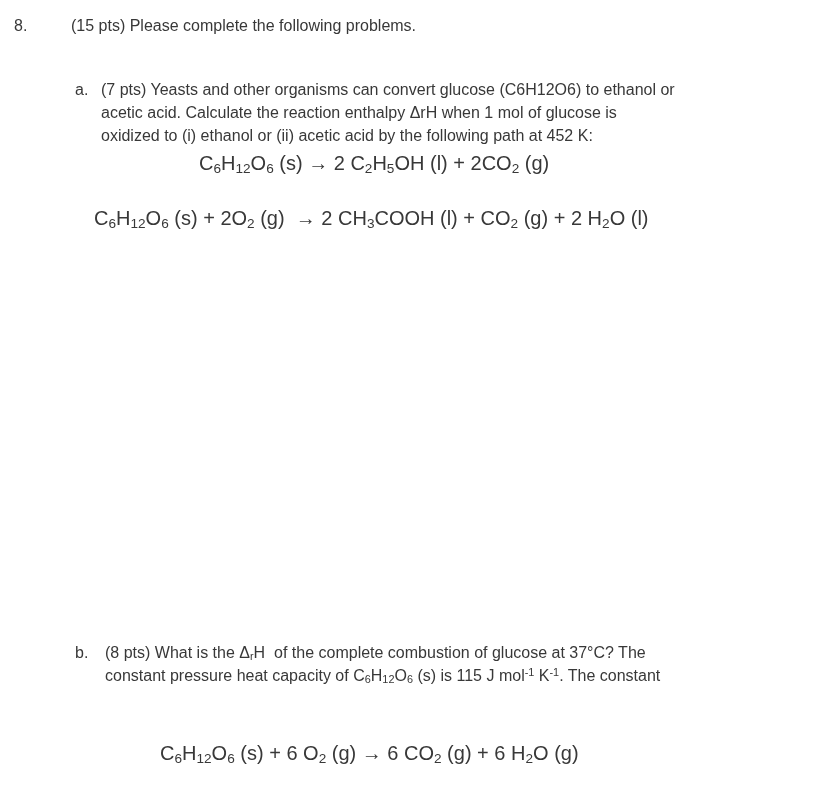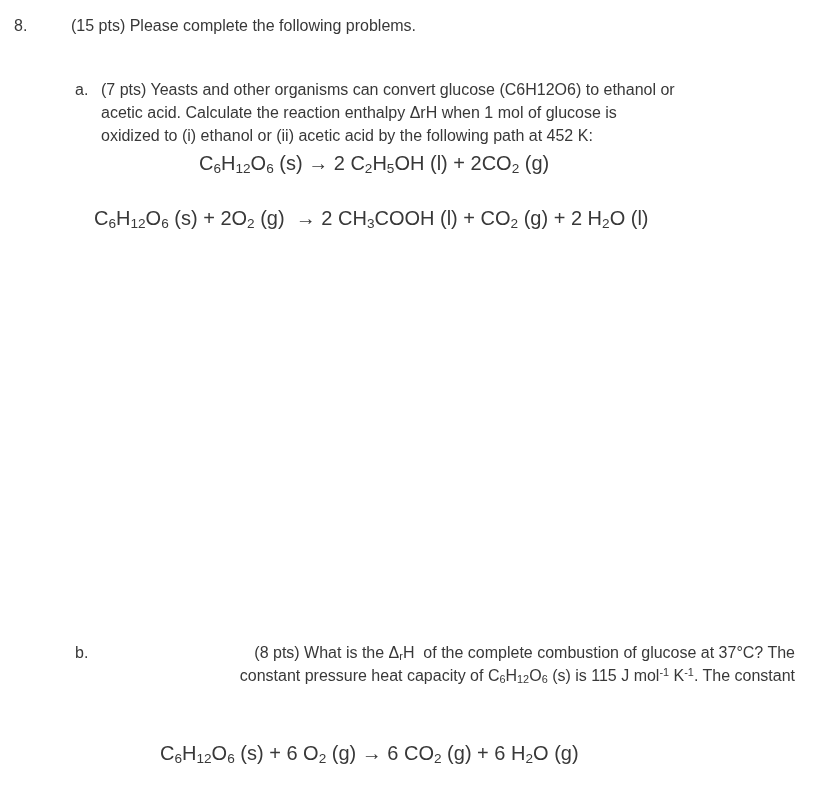--- a/index.html
+++ b/index.html
@@ -46,18 +46,18 @@
     <div class="line">(7 pts) Yeasts and other organisms can convert glucose (C6H12O6) to ethanol or</div>
     <div class="line">acetic acid. Calculate the reaction enthalpy ΔrH when 1 mol of glucose is</div>
     <div class="line">oxidized to (i) ethanol or (ii) acetic acid by the following path at 452 K:</div>
   </div>
 
 <div class="abs equation" style="left:199px;top:152px;">C<sub>6</sub>H<sub>12</sub>O<sub>6</sub> (s) <b class="arrow">→</b> 2 C<sub>2</sub>H<sub>5</sub>OH (l) + 2CO<sub>2</sub> (g)</div>
 
 <div class="abs equation" style="left:94px;top:195px;margin-top:12px;">C<sub>6</sub>H<sub>12</sub>O<sub>6</sub> (s) + 2O<sub>2</sub> (g)  <b class="arrow">→</b> 2 CH<sub>3</sub>COOH (l) + CO<sub>2</sub> (g) + 2 H<sub>2</sub>O (l)</div>
 
 <span class="abs body-text" style="left:75px;top:641px;">b.</span>
-<div class="abs body-text" style="left:105px;top:641px;width:690px;text-align:right;">
+<div class="abs body-text" style="left:105px;top:641px;width:690px;">
     <div class="line">(8 pts) What is the Δ<sub>r</sub>H  of the complete combustion of glucose at 37°C? The</div>
     <div class="line">constant pressure heat capacity of C<sub>6</sub>H<sub>12</sub>O<sub>6</sub> (s) is 115 J mol<sup>-1</sup> K<sup>-1</sup>. The constant</div>
   </div>
 
 <div class="abs equation" style="left:160px;top:742px;">C<sub>6</sub>H<sub>12</sub>O<sub>6</sub> (s) + 6 O<sub>2</sub> (g) <b class="arrow">→</b> 6 CO<sub>2</sub> (g) + 6 H<sub>2</sub>O (g)</div>
 
 </body></html>

